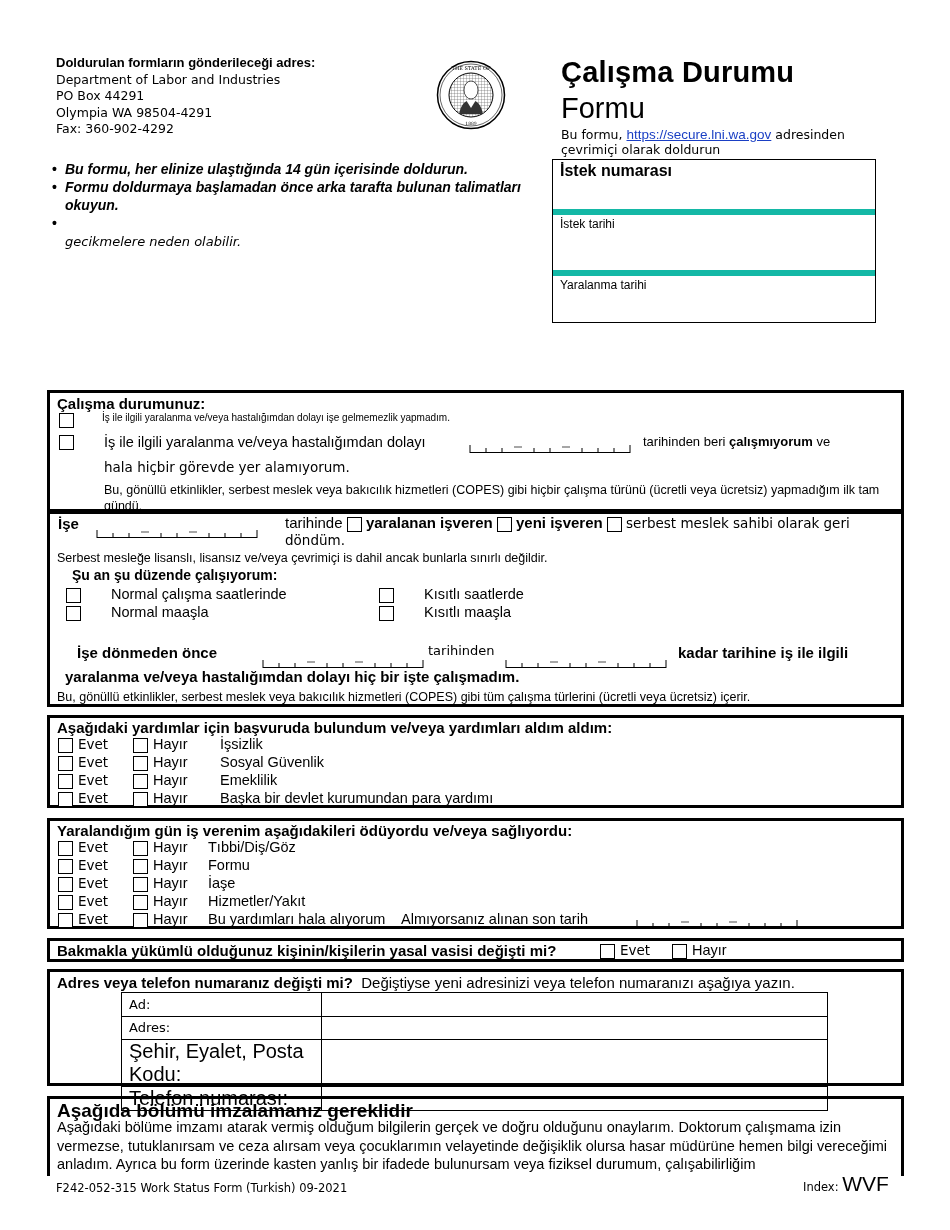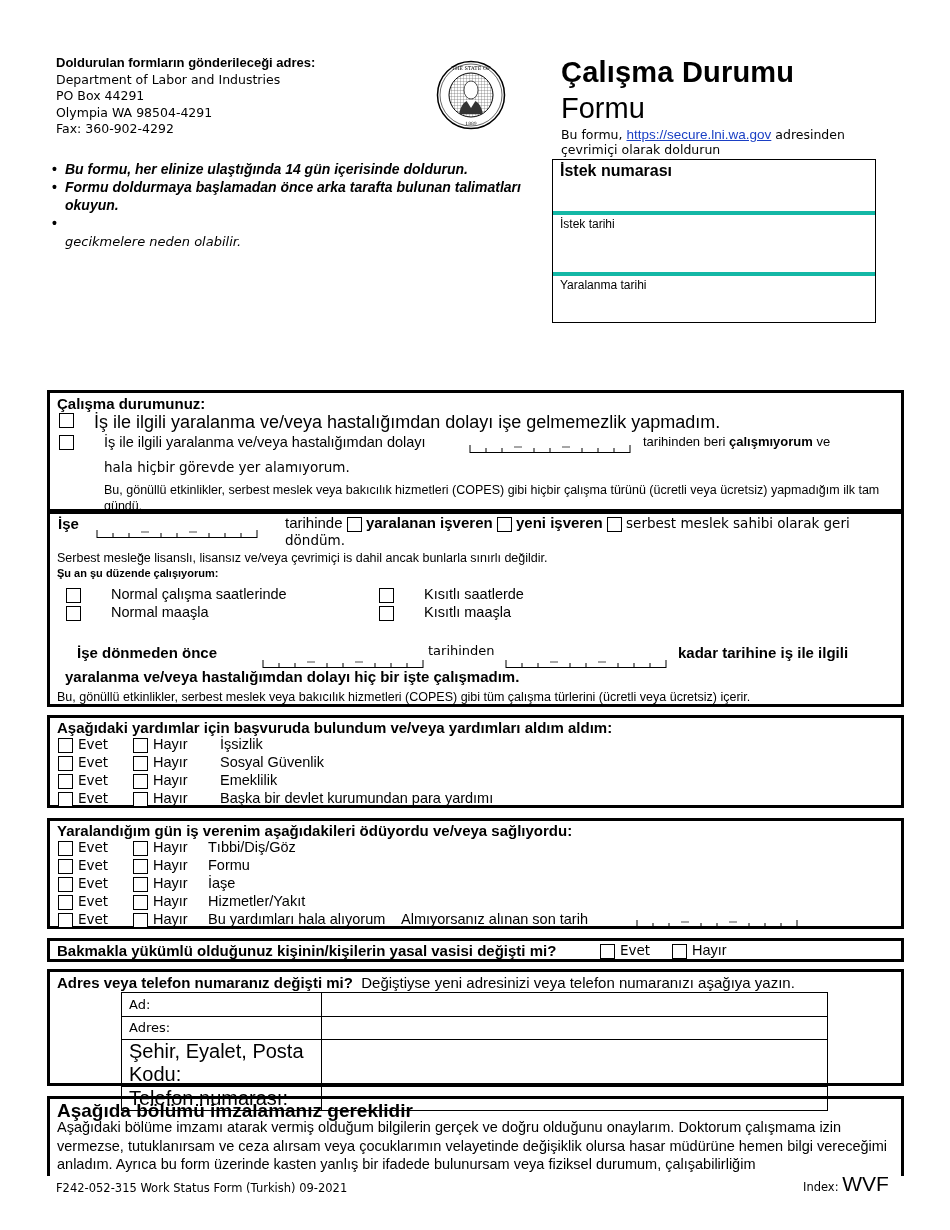--- a/index.html
+++ b/index.html
@@ -19,50 +19,50 @@
   #bullets .b { position: relative; padding-left: 13px; font-weight: bold; font-style: italic; }
   #bullets .b::before { content: "•"; position: absolute; left: 0; font-style: normal; }
   #bullets .tail { font-weight: normal; font-family: "DejaVu Sans", sans-serif; font-size: 13px; }
 
   #title1 { left: 561px; top: 56px; font-size: 29px; font-weight: bold; letter-spacing: 0.2px; }
   #title2 { left: 561px; top: 92px; font-size: 29px; }
   #online { left: 561px; top: 127px; font-size: 12.5px; line-height: 15px; font-family: "DejaVu Sans", sans-serif; width: 320px; }
   #online a { color: #1a3fc4; text-decoration: underline; font-family: "Liberation Sans", sans-serif; font-size: 13.5px; }
 
   #reqbox { left: 552px; top: 159px; width: 324px; height: 164px; border: 1px solid #000; }
-  #reqbox .row { position: absolute; left: 0; right: 0; border-bottom: 4px solid #14b8a6; padding: 2px 7px; }
+  #reqbox .row { position: absolute; left: 0; right: 0; border-bottom: 6px solid #14b8a6; padding: 2px 7px; }
   #reqbox .r1 { top: 0; height: 55px; font-weight: bold; font-size: 16px; }
   #reqbox .r2 { top: 55px; height: 61px; font-size: 12px; }
   #reqbox .r3 { top: 116px; height: 47px; font-size: 12px; border-bottom: none; }
 
   .section { position: absolute; left: 47px; width: 857px; border: 3px solid #000; }
   .cb { display: inline-block; width: 15px; height: 15px; border: 1px solid #000; background: #fff; vertical-align: middle; }
   .bold { font-weight: bold; }
 
   
   .comb { position: absolute; height: 10px; }
   .comb svg { display: block; }
 
   
   #s1 { top: 377px; height: 124px; margin-top: 13px; }
   #s1 .t { position: absolute; left: 7px; top: 2px; font-size: 15px; font-weight: bold; }
   #s1 .cb1 { position: absolute; left: 9px; top: 20px; }
   #s1 .cb2 { position: absolute; left: 9px; top: 42px; }
-  #s1 .l1 { position: absolute; left: 44px; top: 19px; font-size: 18px; }
+  #s1 .l1 { position: absolute; left: 52px; top: 19px; font-size: 10px; }
   #s1 .l2 { position: absolute; left: 54px; top: 41px; font-size: 14.5px; }
   #s1 .l2b { position: absolute; left: 593px; top: 41px; font-size: 13px; }
   #s1 .l3 { position: absolute; left: 54px; top: 66px; font-size: 14.5px; }
   #s1 .l4 { position: absolute; left: 54px; top: 89px; width: 790px; font-size: 12.5px; line-height: 16px; }
 
   
   #s2 { top: 509px; height: 198px; }
   #s2 .ise { position: absolute; left: 8px; top: 3px; font-size: 15px; font-weight: bold; }
   #s2 .tar { position: absolute; left: 235px; top: 3px; font-size: 15px; line-height: 16px; width: 620px; }
   #s2 .note { position: absolute; left: 7px; top: 39px; font-size: 12.5px; }
-  #s2 .su { position: absolute; left: 7px; top: 55px; font-size: 11px; font-weight: bold; }
+  #s2 .su { position: absolute; left: 22px; top: 55px; font-size: 14px; font-weight: bold; }
   #s2 .opt { position: absolute; font-size: 14.5px; }
   #s2 .opt .cb { margin-right: 30px; }
   #s2 .dn { position: absolute; left: 27px; top: 132px; font-size: 15px; font-weight: bold; }
   #s2 .th { position: absolute; left: 378px; top: 131px; font-size: 13px; font-family: "DejaVu Sans", sans-serif; }
   #s2 .kt { position: absolute; left: 628px; top: 132px; font-size: 15px; font-weight: bold; }
   #s2 .yv { position: absolute; left: 15px; top: 156px; font-size: 15px; font-weight: bold; }
   #s2 .incl { position: absolute; left: 7px; top: 178px; font-size: 12.5px; }
 
   
   #s3 { top: 715px; height: 93px; }

